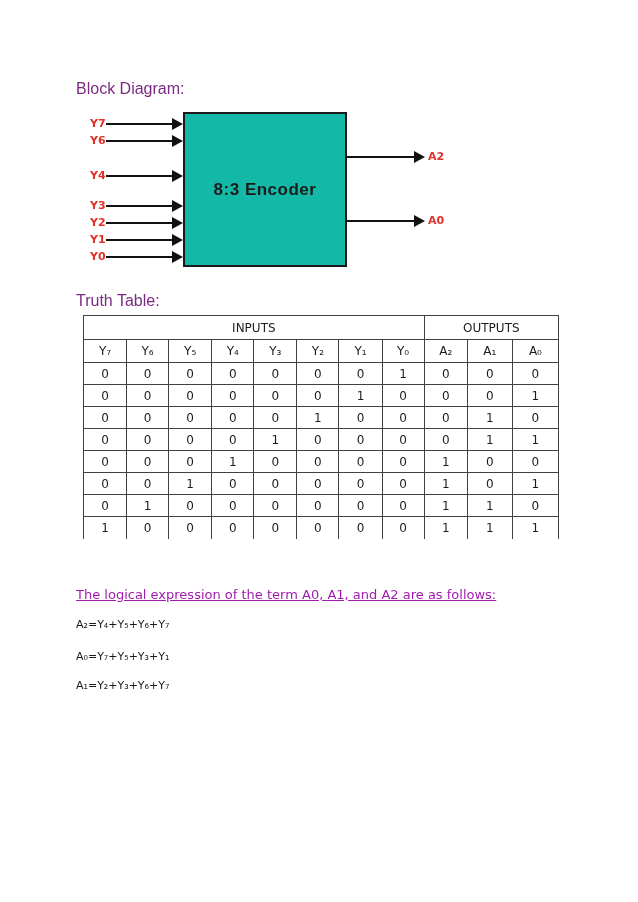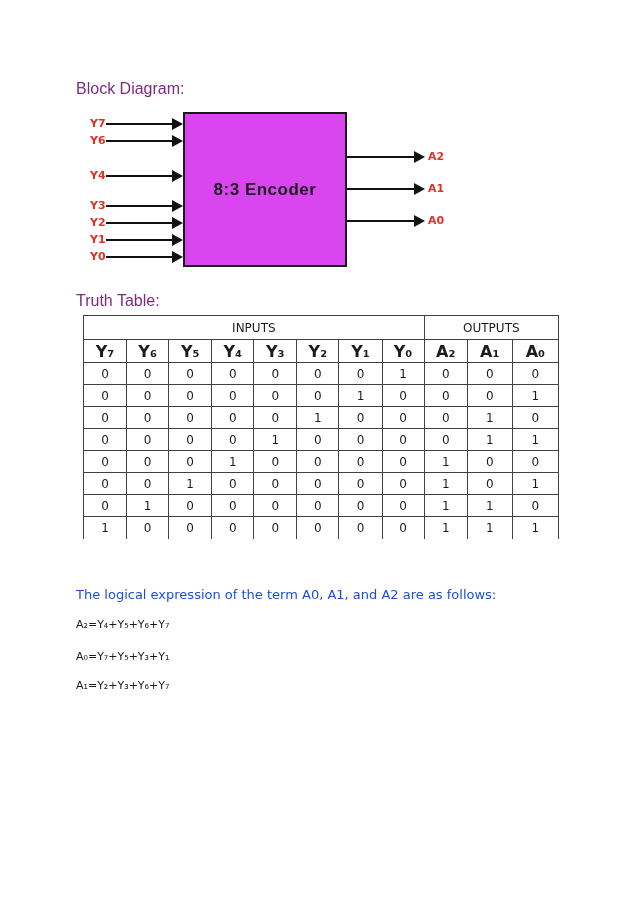--- a/index.html
+++ b/index.html
@@ -18,21 +18,21 @@
     font-family:"Liberation Sans", sans-serif;
     font-size:16px; color:#7b2b80;
   }
   #heading-block-diagram { top:80px; }
   #heading-truth-table { top:292px; }
 
   
   .diagram { position:absolute; left:0; top:0; width:638px; height:290px; }
   .encoder-box {
     position:absolute; left:183px; top:112px; width:164px; height:155px;
-    background:#d946ef; border:2px solid #1a1a1a;
+    background:#14b8a6; border:2px solid #1a1a1a;
     display:flex; align-items:center; justify-content:center;
   }
   .encoder-label {
     font-family:"Liberation Sans", sans-serif;
     font-weight:bold; font-size:17px; color:#1b1b1b; letter-spacing:0.5px;
   }
   .sig-row { position:absolute; left:0; width:100%; height:13px; }
   .sig-label {
     position:absolute; top:0;
     font-family:"DejaVu Sans", sans-serif;
@@ -56,29 +56,29 @@
     position:absolute; left:83px; top:315px; width:476px;
     border-collapse:collapse; table-layout:fixed;
   }
   table.truth th, table.truth td {
     border:1.5px solid #414141;
     text-align:center; vertical-align:middle;
     font-family:"DejaVu Sans", sans-serif;
     color:#1c1c1c; padding:0;
   }
   table.truth tr.group-row th { height:24px; font-size:12px; font-weight:normal; }
-  table.truth tr.colhead-row th { height:23px; font-size:16px; font-weight:bold; }
+  table.truth tr.colhead-row th { height:23px; font-size:12px; font-weight:normal; }
   table.truth tbody td { height:22px; font-size:12px; font-weight:normal; }
   table.truth tbody tr:last-child td { border-bottom:none; }
 
   
   .bodytext {
     position:absolute; left:76px;
     font-family:"DejaVu Sans", sans-serif;
-    font-size:13px; color:#1d4ed8; white-space:nowrap;
+    font-size:13px; color:#a21caf; white-space:nowrap;text-decoration:underline;
   }
   #expr-intro { top:587px; }
   .eq { position:absolute; left:76px; font-family:"DejaVu Sans", sans-serif; font-size:11px; color:#1a1a1a; }
   #eq-0 { top:618px; }
   #eq-1 { top:634px;margin-top:45px; }
   #eq-2 { top:650px; }
   #expr-outro { top:673px; }
 </style>
 </head>
 <body>
@@ -126,25 +126,20 @@
     <div class="sig-row in-row" style="top:250px">
       <span class="sig-label">Y0</span>
       <span class="sig-line"></span>
       <span class="arrow-right"></span>
     </div>
 
     <div class="sig-row out-row" style="top:150px">
       <span class="sig-line"></span>
       <span class="arrow-right"></span>
       <span class="sig-label">A2</span>
-    </div>
-    <div class="sig-row out-row" style="top:182px">
-      <span class="sig-line"></span>
-      <span class="arrow-right"></span>
-      <span class="sig-label">A1</span>
     </div>
     <div class="sig-row out-row" style="top:214px">
       <span class="sig-line"></span>
       <span class="arrow-right"></span>
       <span class="sig-label">A0</span>
     </div>
   </div>
 
   <div class="heading" id="heading-truth-table">Truth Table:</div>
 

